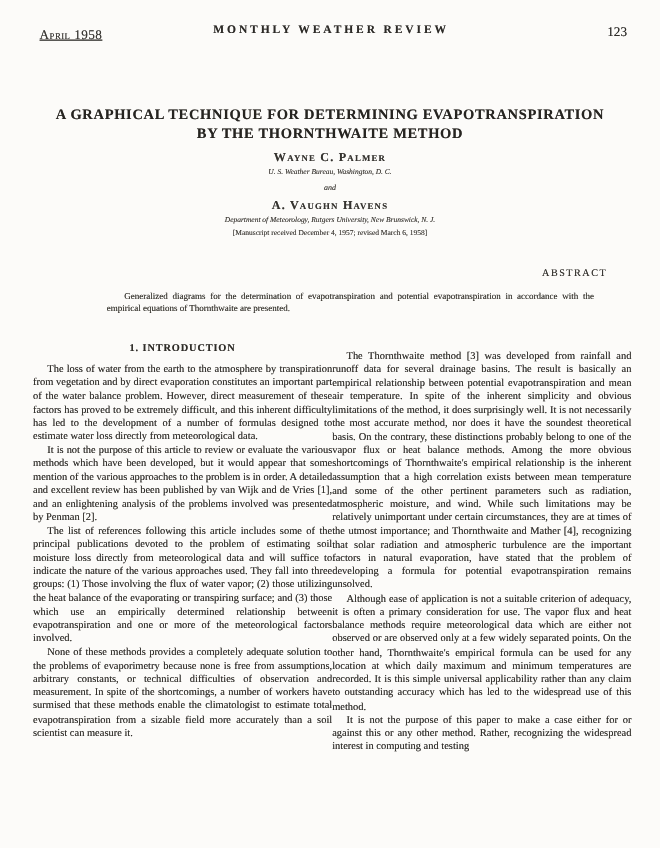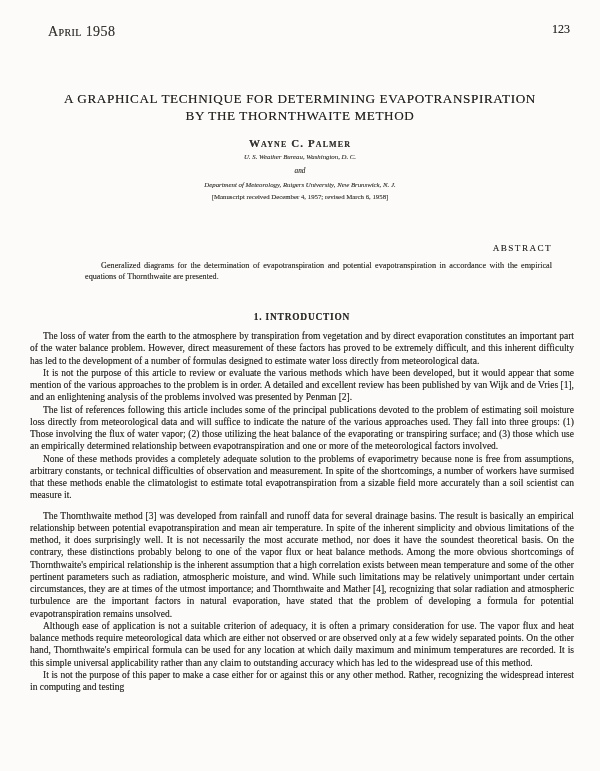--- a/index.html
+++ b/index.html
@@ -14,39 +14,39 @@
     width: 600px; height: 771px;
     background: #fcfbf9;
     color: #2e2c29;
     text-shadow: 0 0 0.55px rgba(46,44,41,0.6);
   }
   
   .running-head {
     position: absolute; top: 22px; left: 32px; right: 30px; height: 14px;
   }
   .issue {
-    position: absolute; left: 16px; top: 2px;
+    position: absolute; left: 4px; top: 2px;
     font-variant: small-caps;
-    font-size: 14px; letter-spacing: 0.4px; color: #3a3834;
+    font-size: 12px; letter-spacing: 0.4px; color: #3a3834; text-decoration: underline;
   }
   .journal {
     position: absolute; left: 0; right: 0; top: 0;
     text-align: center;
     font-size: 10.5px; font-weight: bold; letter-spacing: 2.6px;
     color: #2c2a27;
   }
   .pageno {
     position: absolute; right: 0; top: 0;
     font-size: 12px; color: #2c2a27;
   }
   
   .title {
     position: absolute; top: 90px; left: 0; right: 0;
-    margin: 0; text-align: center;
-    font-size: 13.2px; font-weight: normal; letter-spacing: 0.6px;
+    margin: 5px; text-align: center;
+    font-size: 13.2px; font-weight: bold; letter-spacing: 0.6px;
     line-height: 17px; color: #262420;
   }
   .title .tl { display: block; }
   
   .authors {
     position: absolute; top: 137px; left: 0; right: 0;
     text-align: center;
   }
   .author-name {
     font-variant: small-caps;
@@ -66,28 +66,28 @@
   
   .abstract {
     position: absolute; top: 243px; left: 85px; right: 48px;
   }
   .abstract-heading {
     text-align: right;
     font-size: 9.2px; letter-spacing: 1.4px; color: #32302c;
     margin-bottom: 8px; margin-left: -32px;
   }
   .abstract-text {
-    margin: 0;
+    margin: 12px;
     font-size: 8.2px; line-height: 10.5px;
     text-align: justify; text-indent: 16px; color: #38362f;
   }
   
   .columns {
     position: absolute; top: 310px; left: 30px; right: 26px;
-    display: flex;  flex-direction: column;
+    display: flex; 
   }
   .col { flex: 1 1 0; min-width: 0; }
   .section-heading {
     text-align: center;
     font-size: 9.4px; font-weight: 600; letter-spacing: 0.8px;
     color: #2e2c28; margin: 2px 0 8px 0;
   }
   .body-par {
     margin: 0;
     font-size: 9.5px; line-height: 12.25px;
@@ -96,32 +96,34 @@
   }
   .col-right .body-par:first-child { margin-top: 8px; }
 </style>
 </head>
 <body>
 
 <div class="page">
 
   <header class="running-head">
     <span class="issue">April 1958</span>
+    <span class="journal">MONTHLY WEATHER REVIEW</span>
     <span class="pageno">123</span>
   </header>
 
   <h1 class="title">
     <span class="tl">A GRAPHICAL TECHNIQUE FOR DETERMINING EVAPOTRANSPIRATION</span>
     <span class="tl">BY THE THORNTHWAITE METHOD</span>
   </h1>
 
   <div class="authors">
     <div class="author-name">Wayne C. Palmer</div>
     <div class="affiliation">U. S. Weather Bureau, Washington, D. C.</div>
     <div class="and">and</div>
+    <div class="author-name">A. Vaughn Havens</div>
     <div class="affiliation">Department of Meteorology, Rutgers University, New Brunswick, N. J.</div>
     <div class="manuscript">[Manuscript received December 4, 1957; revised March 6, 1958]</div>
   </div>
 
   <section class="abstract">
     <div class="abstract-heading">ABSTRACT</div>
     <p class="abstract-text">Generalized diagrams for the determination of evapotranspiration and potential evapotranspiration in accordance with the empirical equations of Thornthwaite are presented.</p>
   </section>
 
   <section class="columns">

